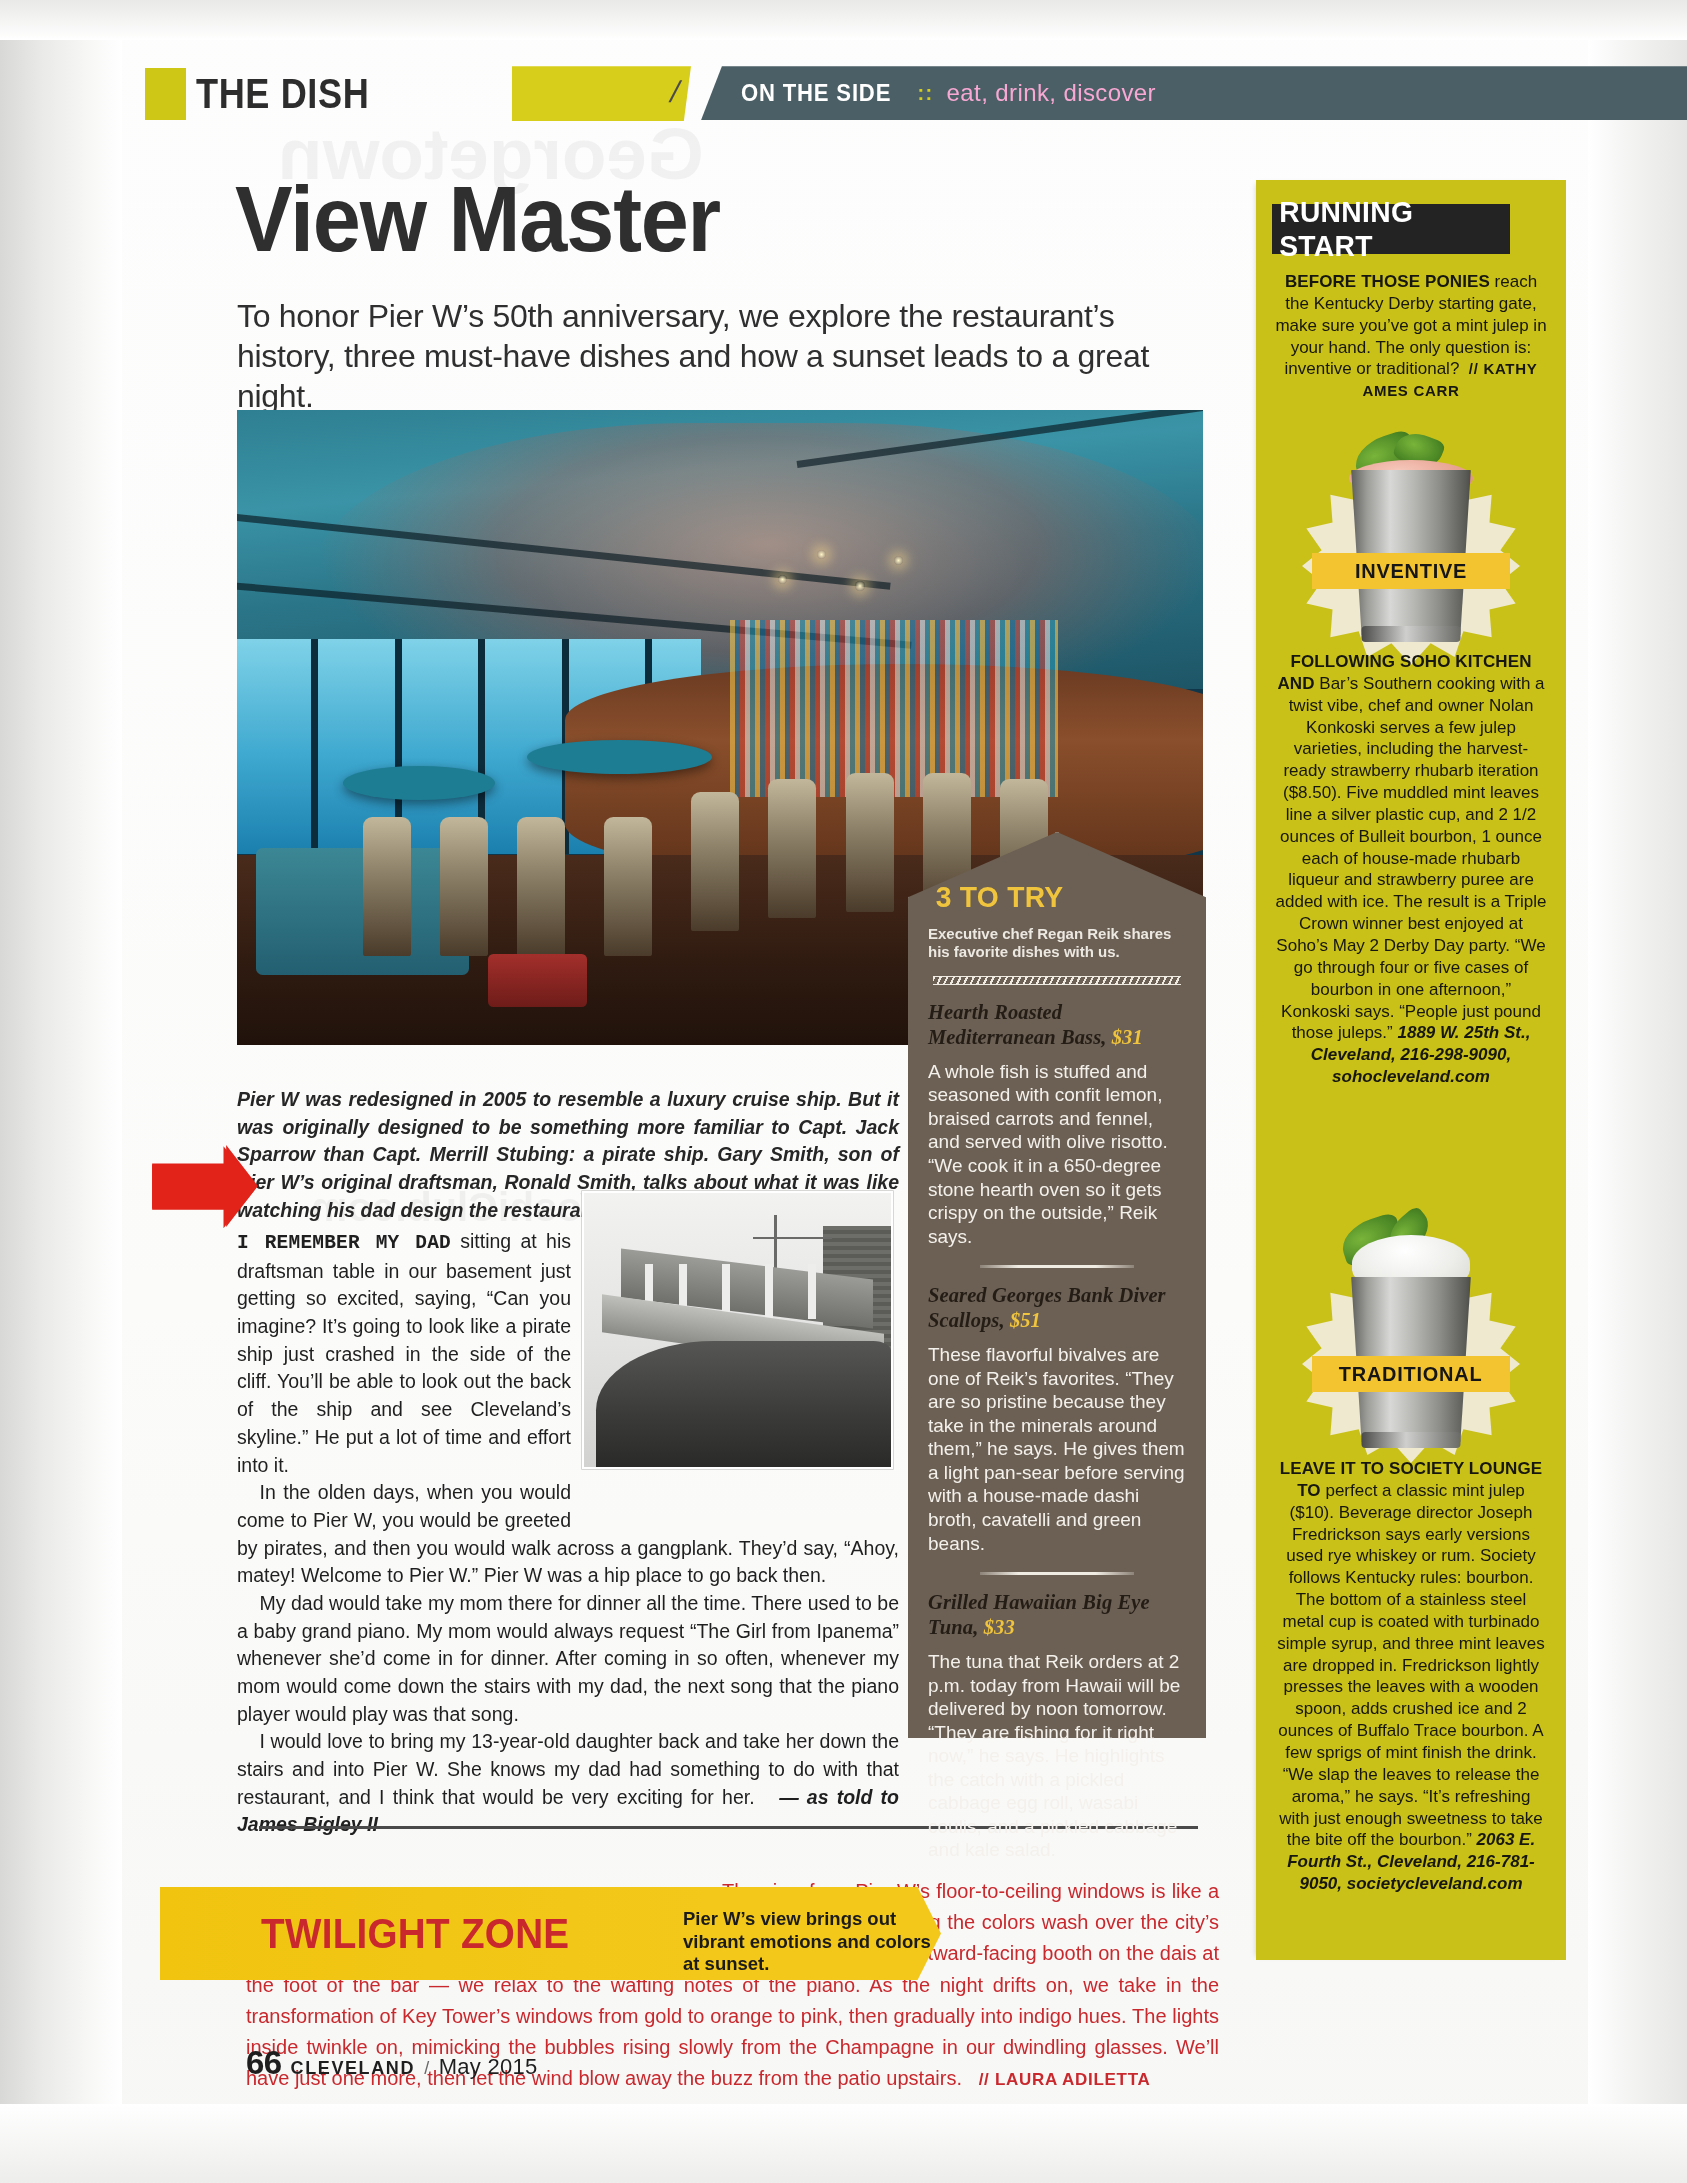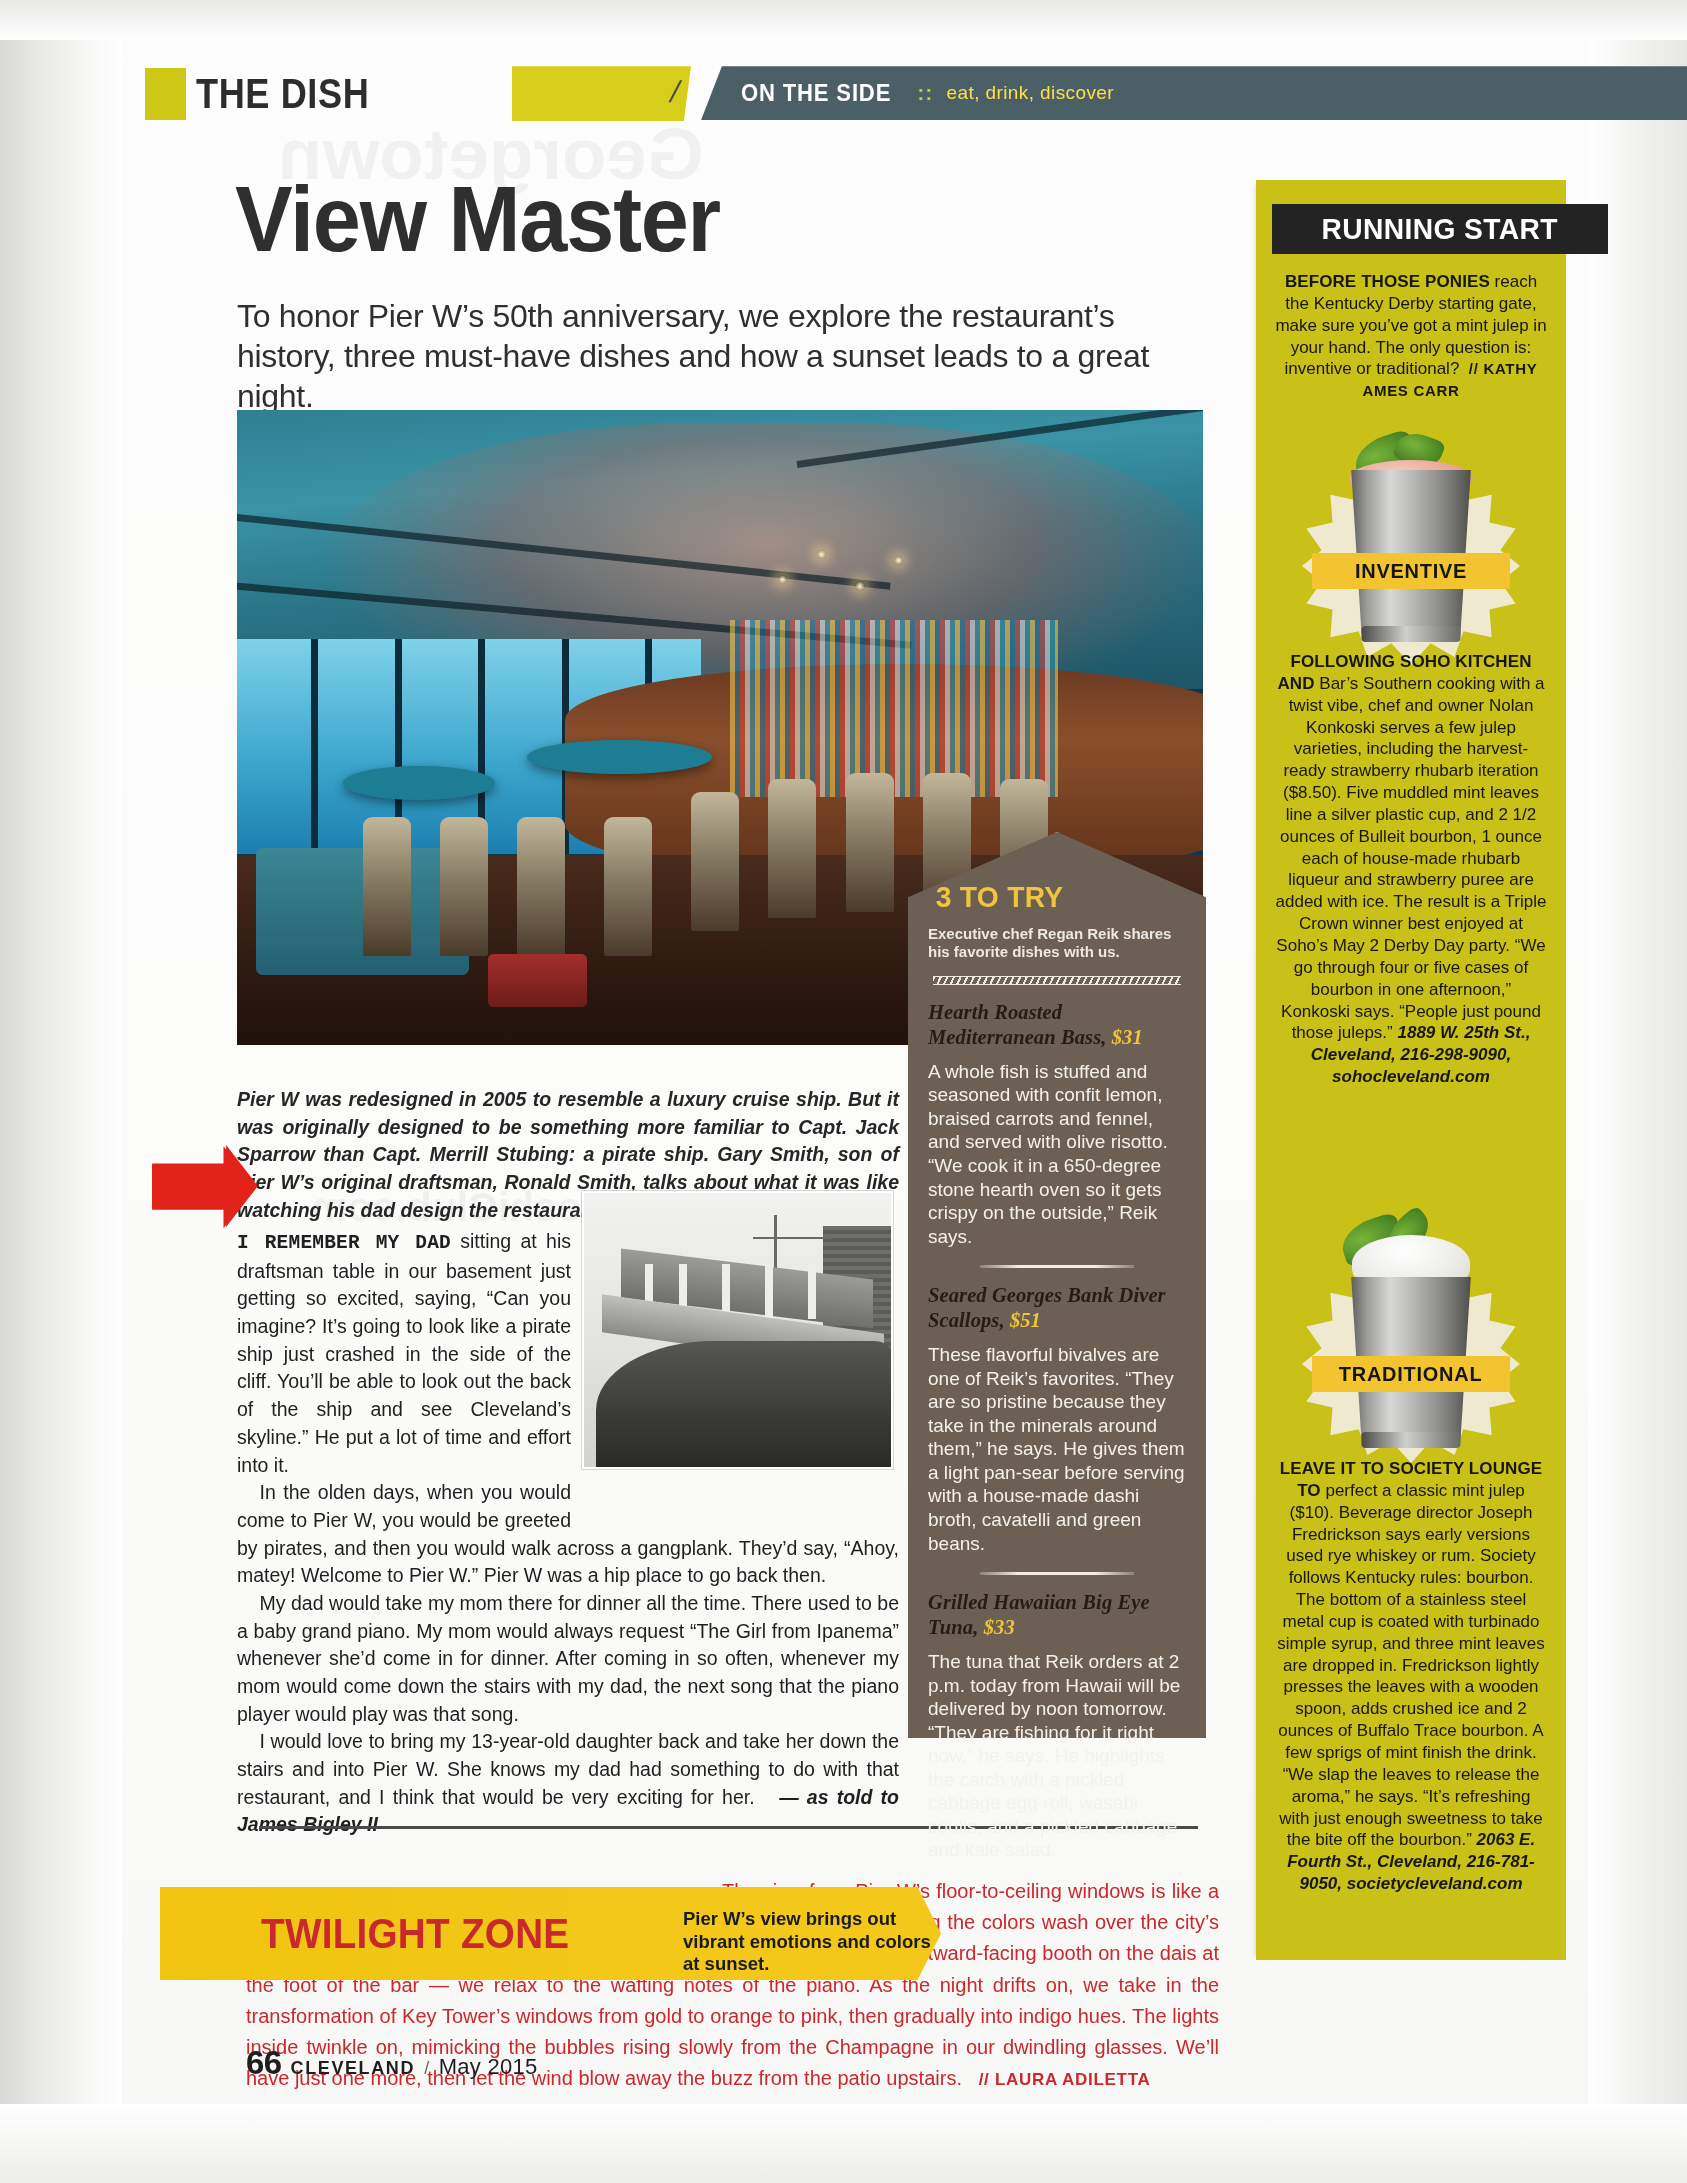--- a/index.html
+++ b/index.html
@@ -61,21 +61,21 @@
     transform: skewX(-14deg);
   }
   .mh-bar {
     position:absolute; left:579px; top:3.3px; width:1045px; height:54px;
     background:#4b5f66;
     clip-path: polygon(2.0% 0, 100% 0, 100% 100%, 0% 100%);
   }
   .mh-bar-inner { position:absolute; left:40px; top:0; height:54px; display:flex; align-items:center; gap:13.2px; }
   .mh-ots { color:#ffffff; font-size:24px; font-weight:bold; letter-spacing:0.9px; transform:scaleX(.92); transform-origin:left center;}
   .mh-colons { color:#d7ce1c; font-size:20px; font-weight:bold; letter-spacing:1.3px; }
-  .mh-sub { color:#fde047; font-size:19px; letter-spacing:0.4px; }
+  .mh-sub { color:#f9a8d4; font-size:24px; letter-spacing:0.4px; }
 
   
   #headline {
     position:absolute; left:235px; top:173px;
     font-size:93px; line-height:1.0; font-weight:bold; color:#2f2f2f;
     letter-spacing:-1.3px; transform: scaleX(.93); transform-origin: left top;
   }
   #deck {
     position:absolute; left:237px; top:296px; width:966px;
     font-size:32px; line-height:1.25; color:#2f2f2f; letter-spacing:-0.3px;
@@ -237,21 +237,21 @@
     background: repeating-linear-gradient(180deg,#6d6d6a 0 4px,#5b5b58 4px 8px);
   }
 
   
   #sidebar {
     position:absolute; left:1256px; top:180px; width:310px; height:1780px;
     background:#c9c118; color:#141414; z-index:4;
     box-shadow: -4px 0 5.3px -4px rgba(0,0,0,.18);
   }
   .sb-headerbar {
-    position:absolute; left:16px; top:24px; width:336px; height:50px;
+    position:absolute; left:16px; top:24px; width:238px; height:50px;
     background:#232323; display:flex; align-items:center; justify-content:center;
   }
   .sb-headerbar span {
     color:#ffffff; font-size:30px; font-weight:bold; letter-spacing:0.4px; transform:scaleX(.94);
   }
   .sb-block { position:absolute; left:18.5px; width:273px; text-align:center; }
   .sb-body { font-size:17px; line-height:1.285; color:#17170f; }
   .sb-body b { font-weight:bold; letter-spacing:0.1px; }
   .sb-byline { font-weight:bold; font-size:15px; letter-spacing:0.7px; }
   .sb-addr { font-style:italic; font-weight:bold; }

